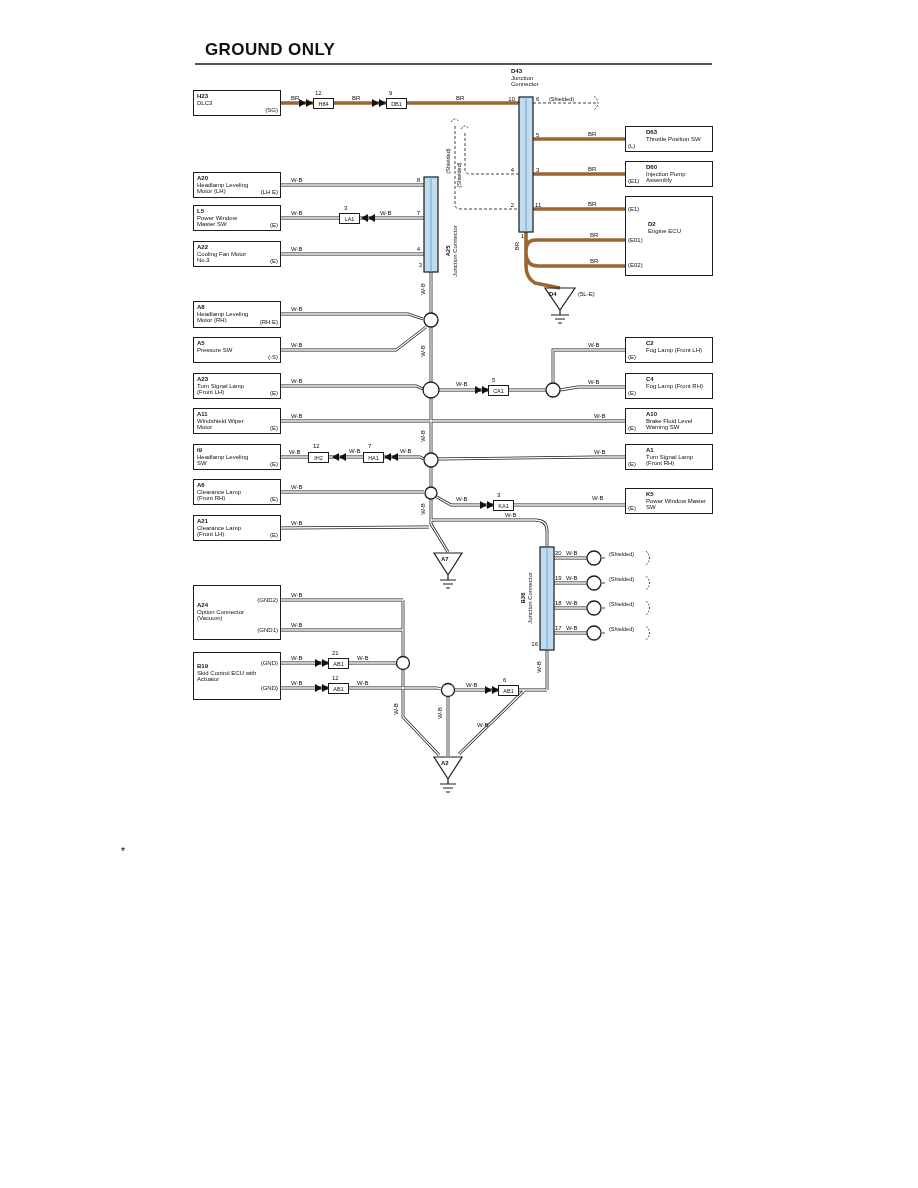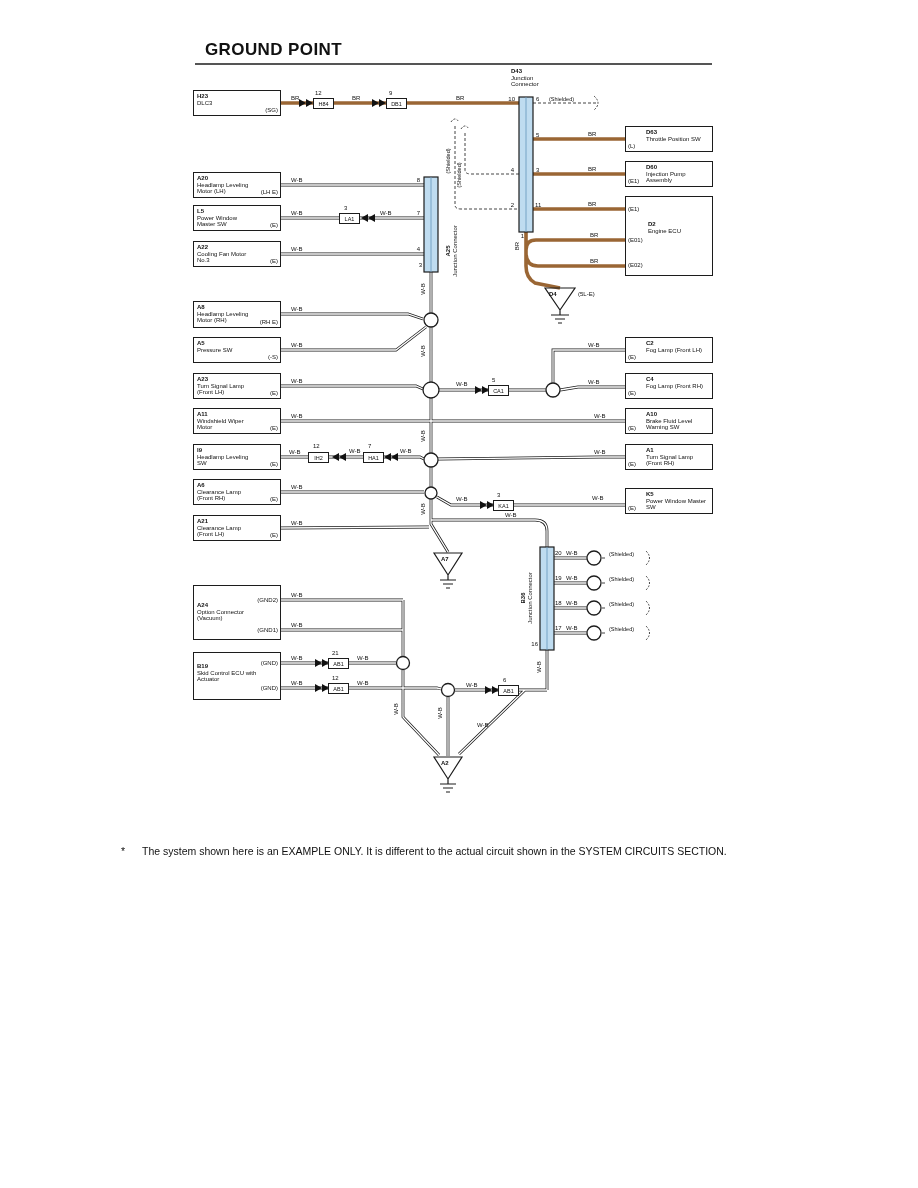--- a/index.html
+++ b/index.html
@@ -59,21 +59,21 @@
     <circle cx="594" cy="633" r="7"></circle>
   </g>
 
   <path fill="#111" d="M299,99L306,103L299,107ZM306,99L313,103L306,107ZM372,99L379,103L372,107ZM379,99L386,103L379,107ZM368,214L361,218L368,222ZM375,214L368,218L375,222ZM339,453L332,457L339,461ZM346,453L339,457L346,461ZM391,453L384,457L391,461ZM398,453L391,457L398,461ZM475,386L482,390L475,394ZM482,386L489,390L482,394ZM480,501L487,505L480,509ZM487,501L494,505L487,509ZM315,659L322,663L315,667ZM322,659L329,663L322,667ZM315,684L322,688L315,692ZM322,684L329,688L322,692ZM485,686L492,690L485,694ZM492,686L499,690L492,694Z"></path>
 
   <path d="M545,288L575,288L560,310ZM560,310V315M551,315H569M555,319H565M558,323H562M434,553L462,553L448,575ZM448,575V580M440,580H456M443,584H453M446,588H450M434,757L462,757L448,779ZM448,779V784M440,784H456M443,788H453M446,792H450" stroke="#1c1c1c" stroke-width="1.2" fill="none"></path>
 
   <path d="M594,96Q602,103 594,110M451,122Q455,116 459,122M461,129Q465,123 469,129M646,551Q653,558 646,565M646,576Q653,583 646,590M646,601Q653,608 646,615M646,626Q653,633 646,640" stroke="#444" stroke-width="1" stroke-dasharray="2,1.5" fill="none"></path>
 </svg>
 
-<div class="title">GROUND POINT</div>
+<div class="title">GROUND ONLY</div>
 
 <div class="cbox" style="left:193px;top:90px;height:26px">
   <div class="ctxt">
         <span class="code">H23</span>
         <span class="nm">DLC3</span>
       </div>
   <span class="pin" style="right:2px;bottom:2px">(SG)</span>
 </div>
 <div class="cbox" style="left:193px;top:172px;height:26px">
   <div class="ctxt">
@@ -352,15 +352,14 @@
 <span class="shl" style="left:609px;top:576px">(Shielded)</span>
 <span class="shl" style="left:609px;top:601px">(Shielded)</span>
 <span class="shl" style="left:609px;top:626px">(Shielded)</span>
 
 <span class="gl" style="left:549px;top:291px;font-weight:700">D4</span>
 <span class="gl" style="left:578px;top:291px">(5L-E)</span>
 <span class="gl" style="left:441px;top:556px;font-weight:700">A7</span>
 <span class="gl" style="left:441px;top:760px;font-weight:700">A2</span>
 
 <span class="note" style="left:121px;top:845px">*</span>
-<span class="note" style="left:142px;top:845px">The system shown here is an EXAMPLE ONLY. It is different to the actual circuit shown in the SYSTEM CIRCUITS SECTION.</span>
 
 </div>
 
 </body></html>

